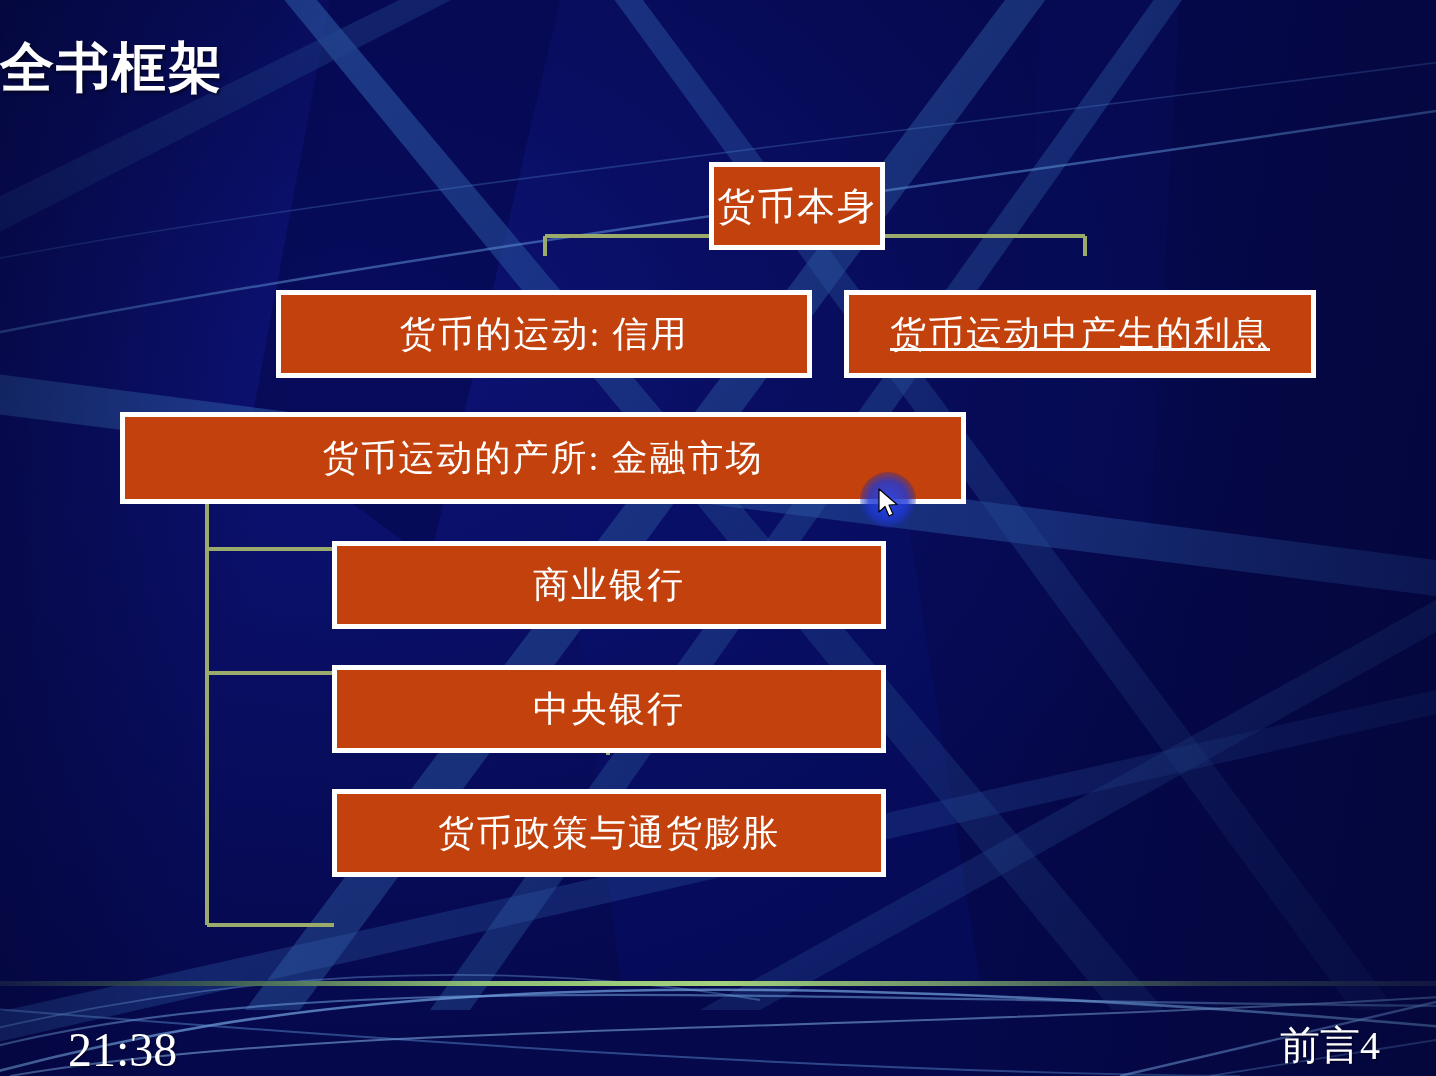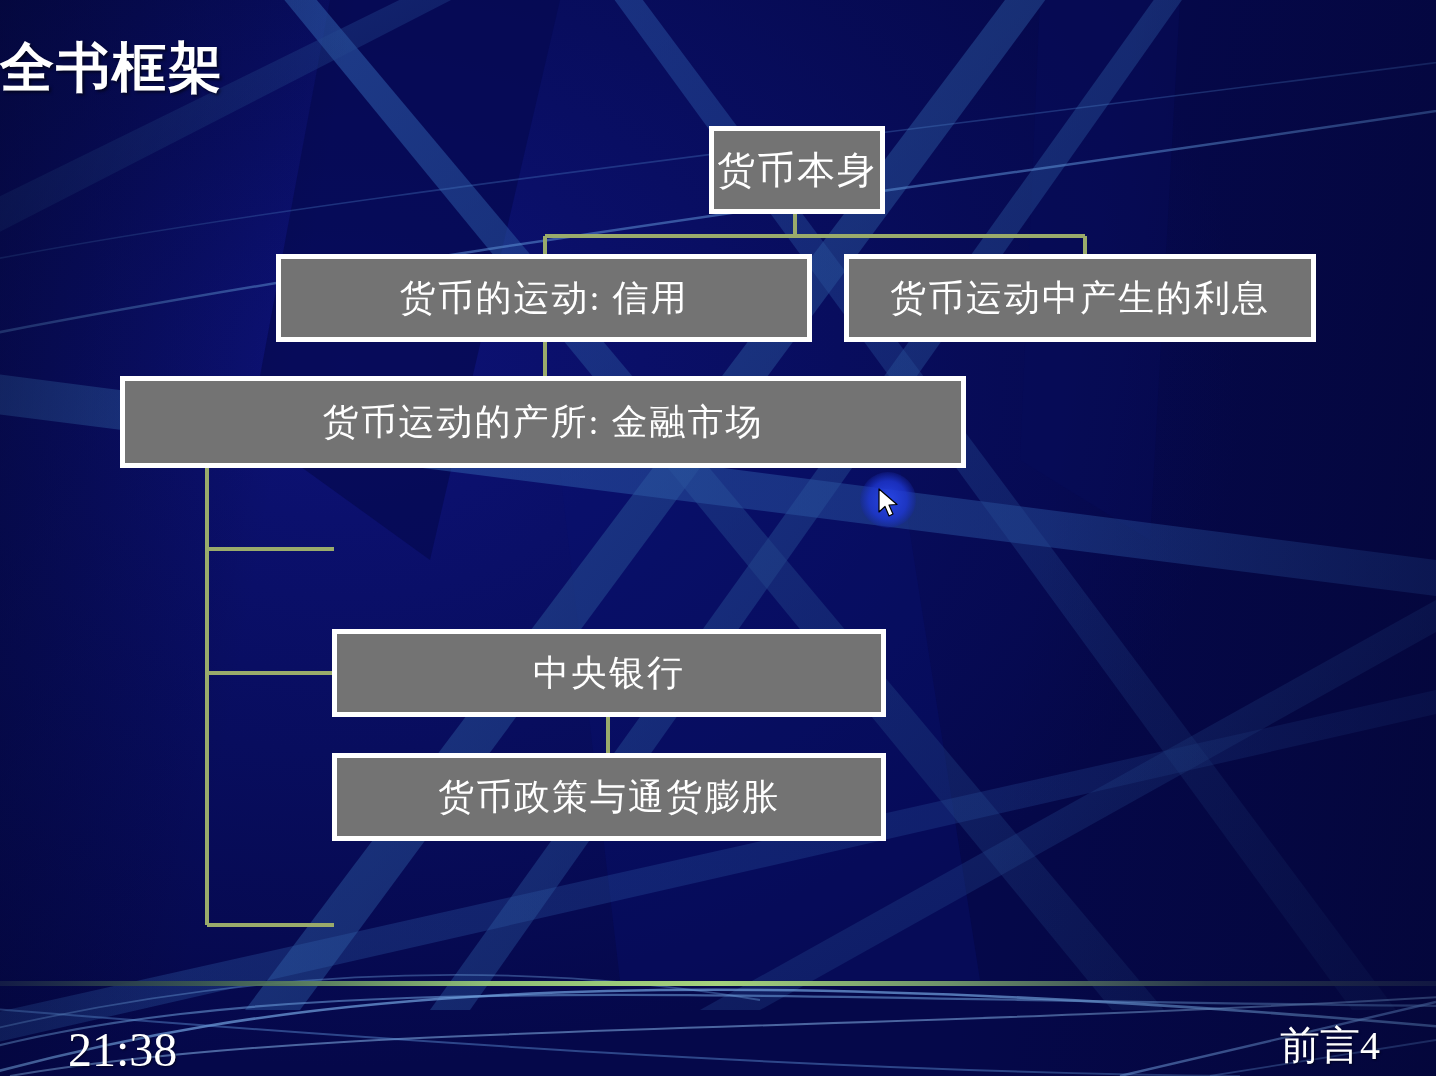--- a/index.html
+++ b/index.html
@@ -61,31 +61,32 @@
     left: 0;
     top: 0;
     width: 1436px;
     height: 1076px;
     pointer-events: none;
   }
 
   
   .node {
     position: absolute;
-    background: #737373;
+    background: #c2410c;
     border: 5px solid #ffffff;
     box-sizing: border-box;
     display: flex;
     align-items: center;
     justify-content: center;
     color: #ffffff;
     font-size: 36px;
     font-family: "Liberation Serif", "DejaVu Serif", serif;
     letter-spacing: 2px;
     white-space: nowrap;
+    margin-top: 36px;
   }
   .node.dark-text { color: #111111; }
 
   
   .divider {
     position: absolute;
     left: 0;
     top: 981px;
     width: 1436px;
     height: 5px;
@@ -199,24 +200,25 @@
       <path d="M207,925 L334,925"></path>
 
       <path d="M608,716 L608,755"></path>
     </g>
   </svg>
 
   <div class="node" style="left:709px; top:126px; width:176px; height:88px; font-size:38px;">货币本身</div>
 
   <div class="node" style="left:276px; top:254px; width:536px; height:88px;">货币的运动: 信用</div>
 
-  <div class="node" style="left:844px; top:254px; width:472px; height:88px;">货币运动中产生的利息</div>
+  <div class="node" style="left:844px; top:254px; width:472px; height:88px;text-decoration:underline;">货币运动中产生的利息</div>
 
   <div class="node" style="left:120px; top:376px; width:846px; height:92px;">货币运动的产所: 金融市场</div>
 
+  <div class="node" style="left:332px; top:505px; width:554px; height:88px;">商业银行</div>
 
   <div class="node" style="left:332px; top:629px; width:554px; height:88px;">中央银行</div>
 
   <div class="node" style="left:332px; top:753px; width:554px; height:88px;">货币政策与通货膨胀</div>
 
 
   <div class="click-glow"></div>
   <svg class="cursor" viewBox="0 0 22 32">
     <polygon points="1,1 1,24 7,18.5 11,28 15,26 11,17 19,16.5" fill="#ffffff" stroke="#000000" stroke-width="1.2" stroke-linejoin="round"></polygon>
   </svg>

